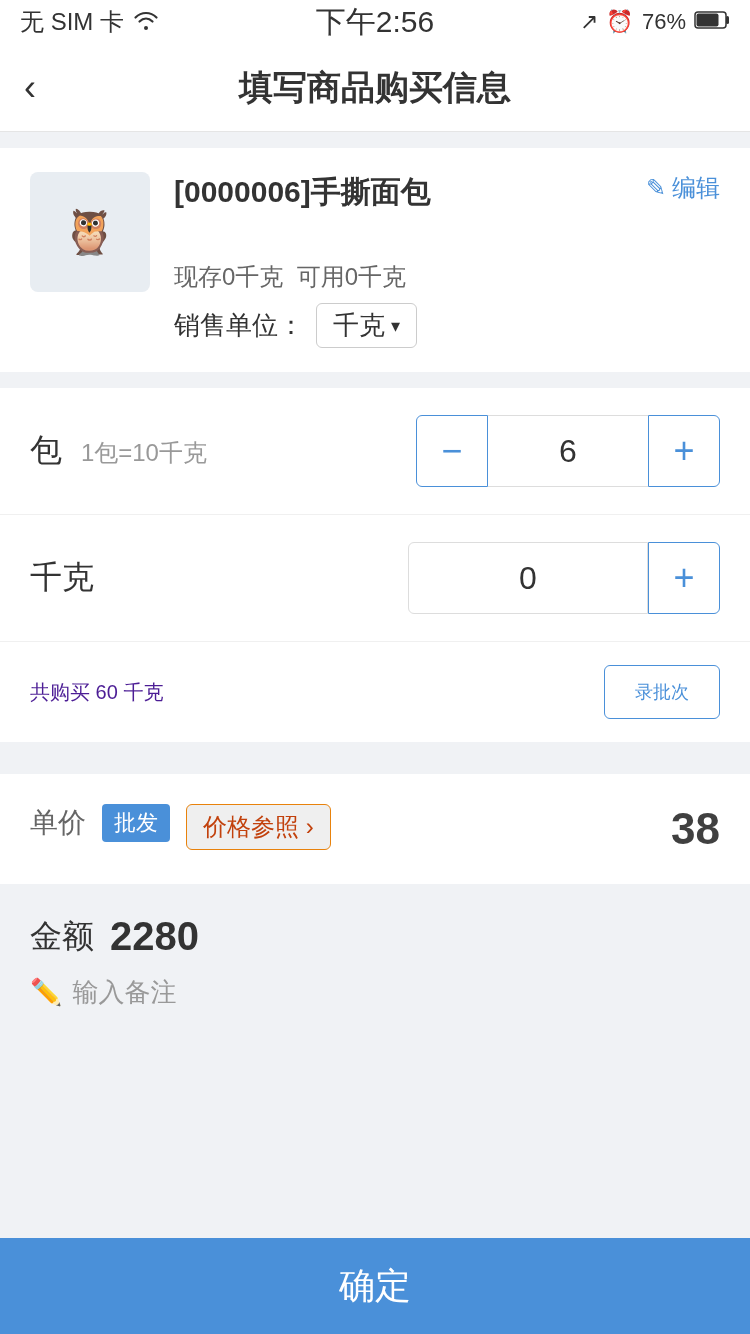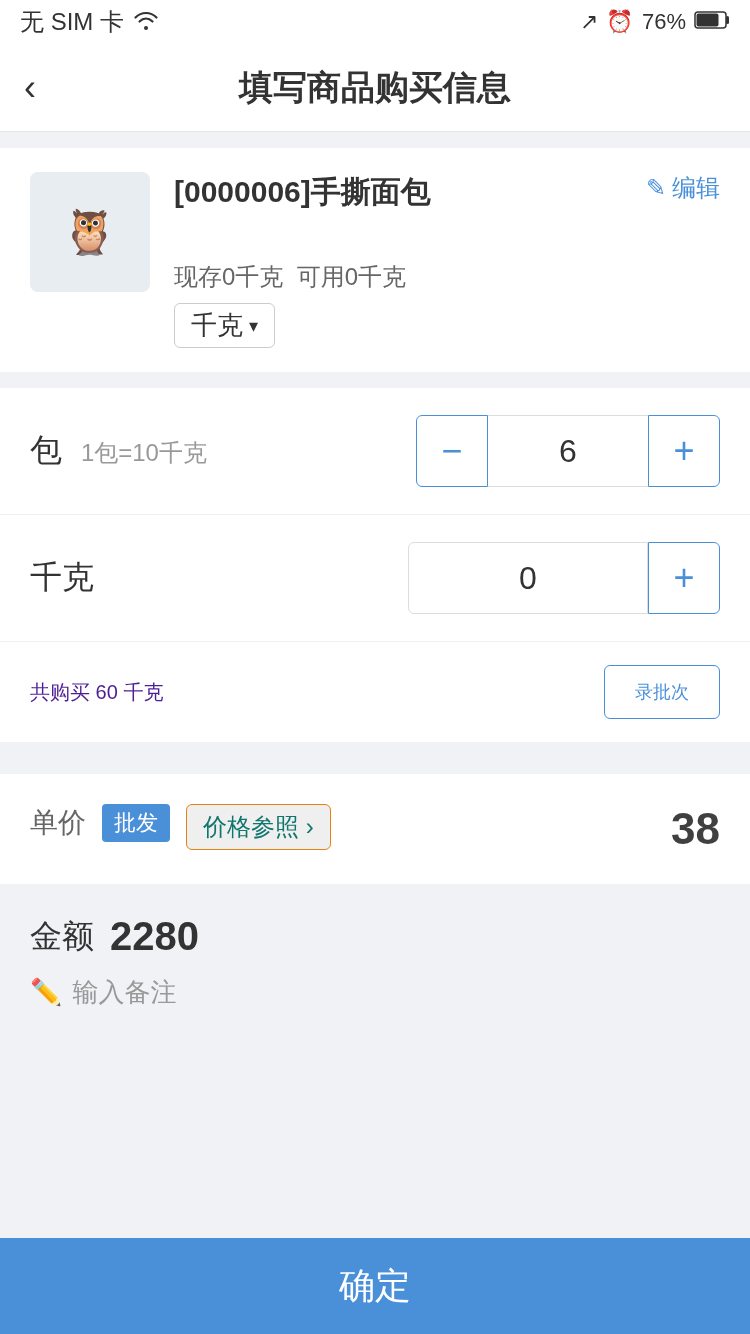--- a/index.html
+++ b/index.html
@@ -254,21 +254,21 @@
       color: #fff;
       font-size: 22px;
       padding: 4px 12px;
       border-radius: 4px;
     }
     .price-ref-btn {
       border: 1px solid #e8820c;
       border-radius: 6px;
       padding: 6px 16px;
       font-size: 24px;
-      color: #0f766e;
+      color: #c2410c;
       display: flex;
       align-items: center;
       gap: 4px;
       cursor: pointer;
     }
     .price-value {
       margin-left: auto;
       font-size: 44px;
       color: #404040;
       font-weight: 700;
@@ -339,20 +339,21 @@
   <div class="status-left">
     <span>无 SIM 卡</span>
     <span>
       <svg width="28" height="22" viewBox="0 0 28 22" fill="none">
         <path d="M14 18a2 2 0 1 1 0 4 2 2 0 0 1 0-4z" fill="#333"></path>
         <path d="M7.5 13.5C9.5 11.5 11.6 10.5 14 10.5s4.5 1 6.5 3" stroke="#333" stroke-width="2.2" fill="none" stroke-linecap="round"></path>
         <path d="M3.5 9.5C6.5 6.5 10 5 14 5s7.5 1.5 10.5 4.5" stroke="#333" stroke-width="2.2" fill="none" stroke-linecap="round"></path>
       </svg>
     </span>
   </div>
+  <div class="status-center">下午2:56</div>
   <div class="status-right">
     <span style="font-size:22px;">↗</span>
     <span style="font-size:22px;">⏰</span>
     <span>76%</span>
     <span>
       <svg width="36" height="18" viewBox="0 0 36 18">
         <rect x="1" y="1" width="31" height="16" rx="3" stroke="#333" stroke-width="1.5" fill="none"></rect>
         <rect x="32" y="5" width="3" height="8" rx="1.5" fill="#333"></rect>
         <rect x="2.5" y="2.5" width="22" height="13" rx="2" fill="#333"></rect>
       </svg>
@@ -368,20 +369,21 @@
 <div class="product-card" style="position:relative;">
   <div class="product-image">
     <span class="owl-icon">🦉</span>
   </div>
   <div class="product-info">
     <div class="product-name">[0000006]手撕面包</div>
     <div class="product-stock">
       <span>现存0千克</span>&nbsp;&nbsp;<span>可用0千克</span>
     </div>
     <div class="product-unit-row">
+      <span>销售单位：</span>
       <div class="unit-selector">
         <span>千克</span>
         <span style="font-size:18px;">▾</span>
       </div>
     </div>
   </div>
   <div class="edit-btn">
     <span>✎</span>
     <span>编辑</span>
   </div>

